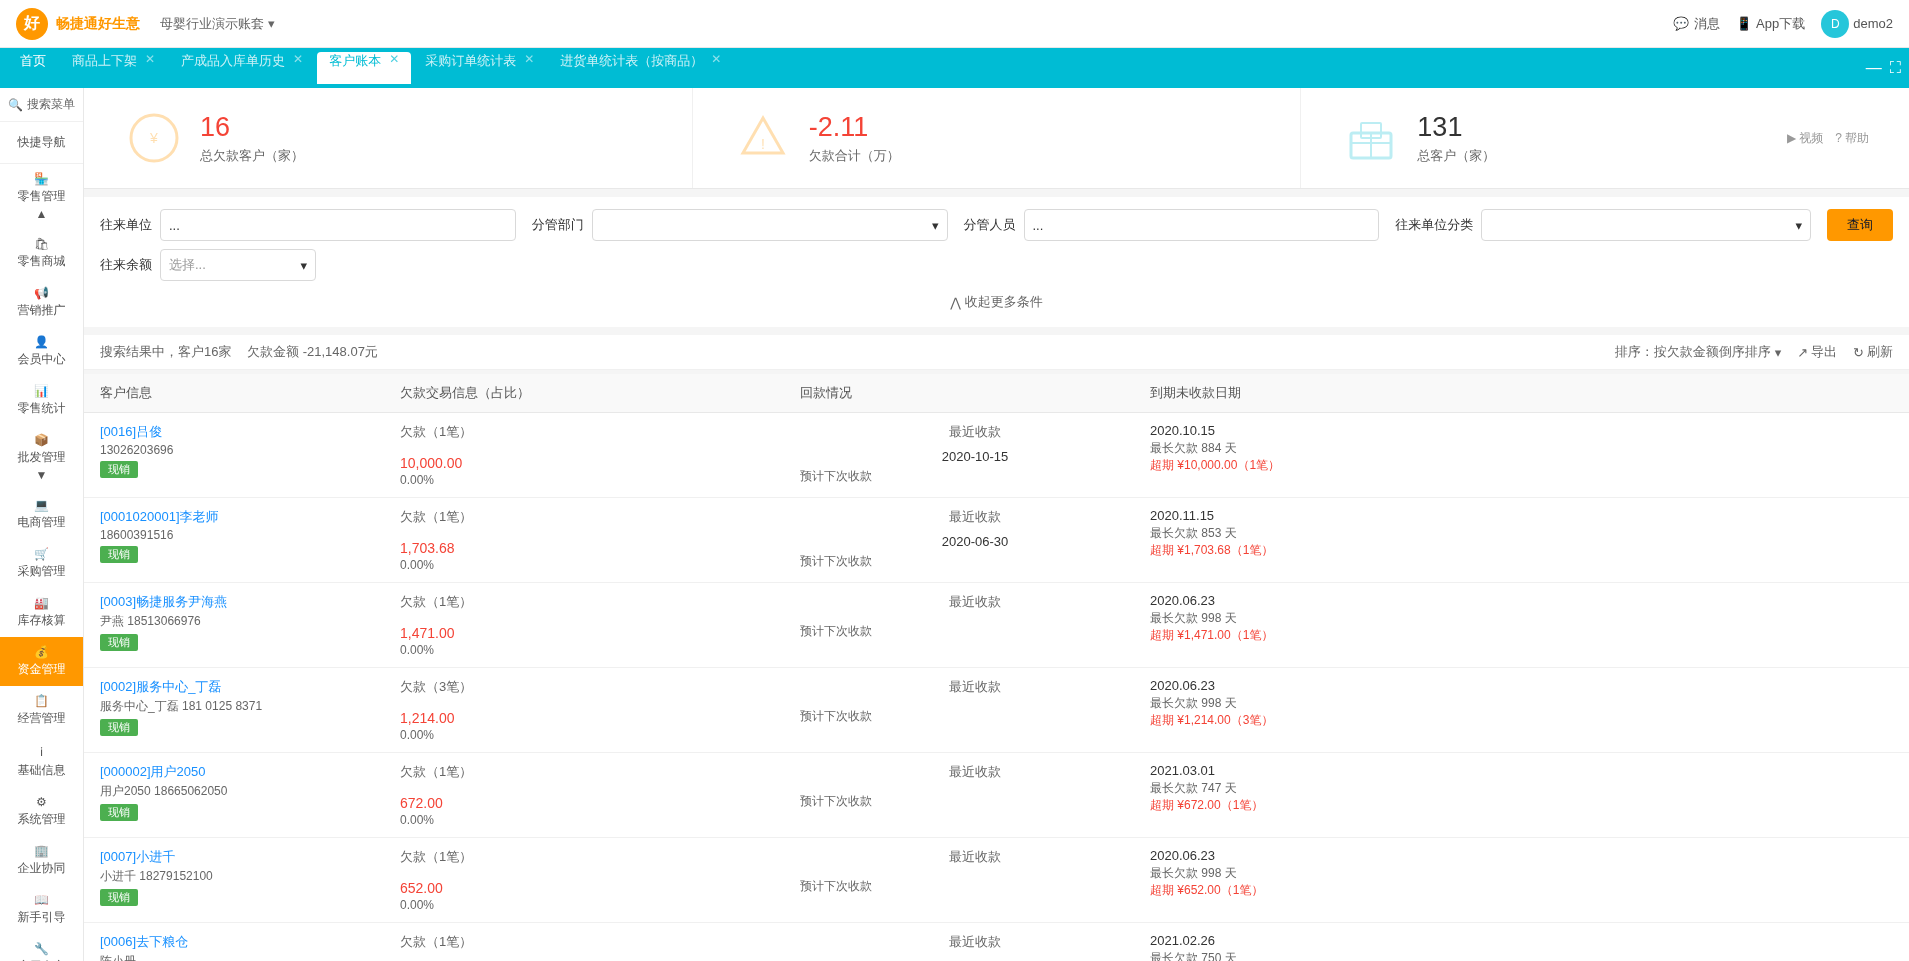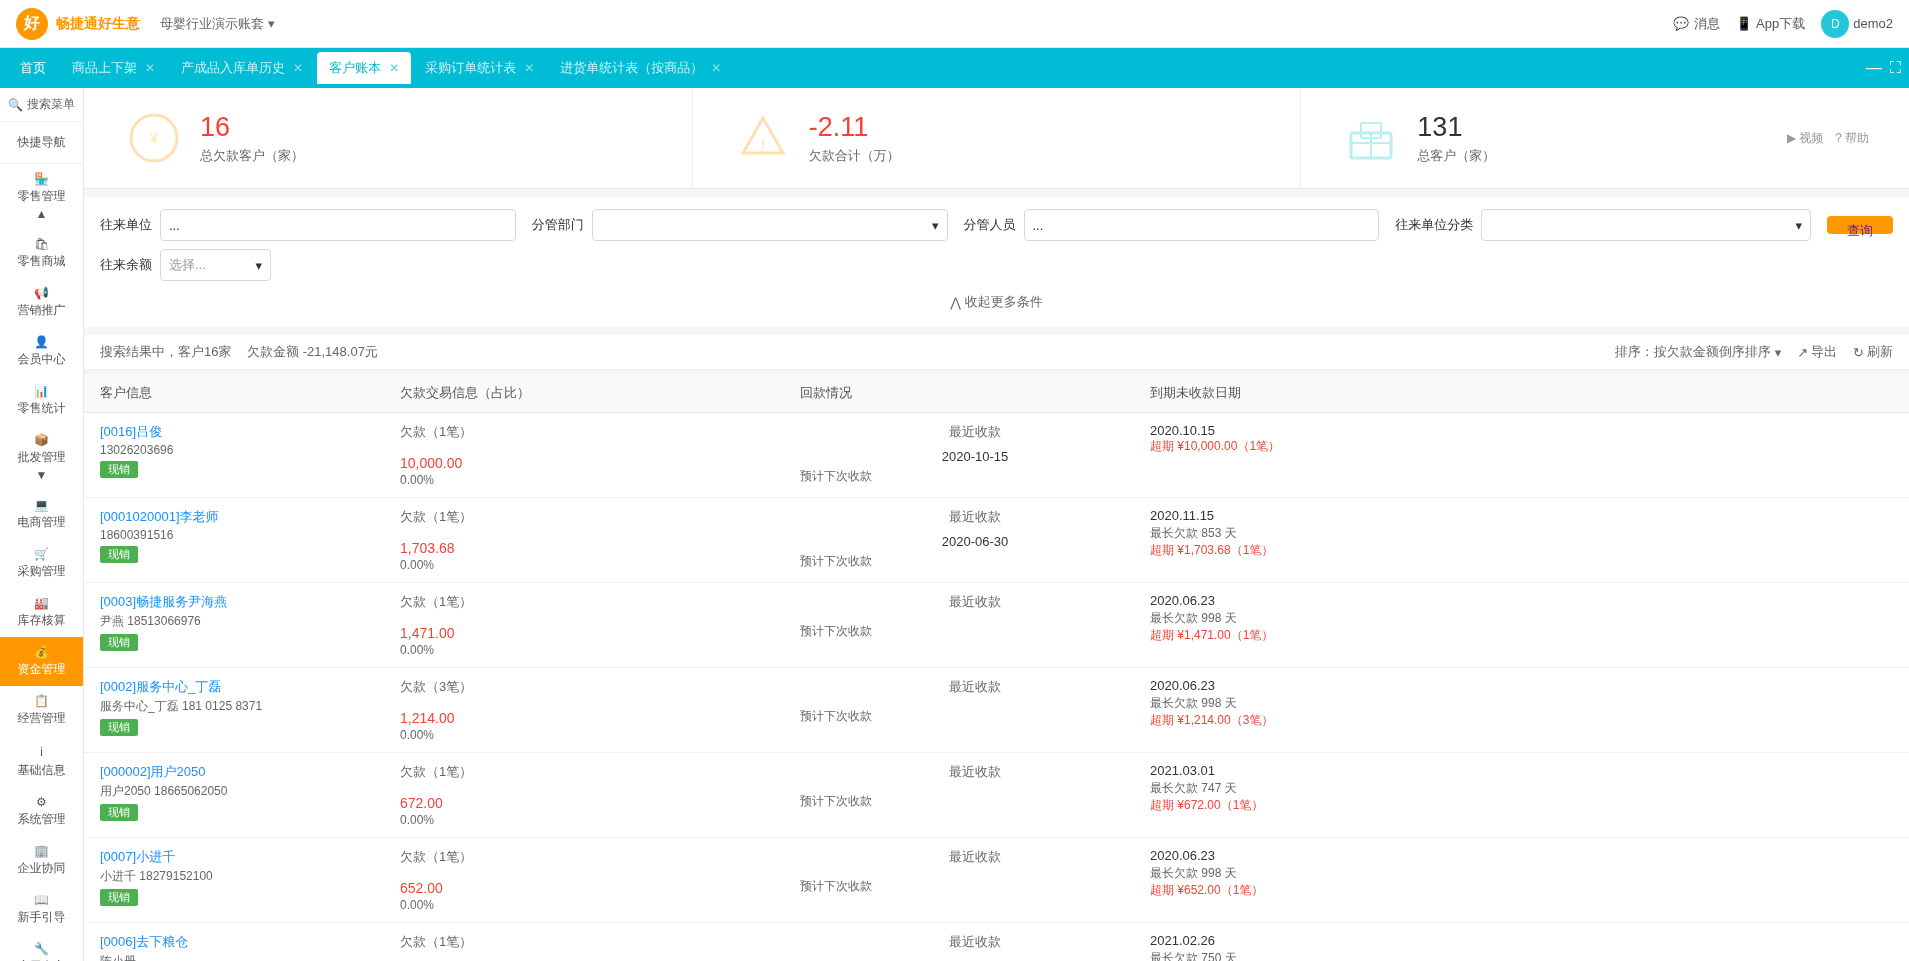--- a/index.html
+++ b/index.html
@@ -27,21 +27,21 @@
     .top-bar-right { display: flex; align-items: center; gap: 16px; }
     .top-right-item { display: flex; align-items: center; gap: 4px; cursor: pointer; color: #555; font-size: 13px; }
     .avatar { width: 28px; height: 28px; border-radius: 50%; background: #ccc; overflow: hidden; display: flex; align-items: center; justify-content: center; color: white; font-size: 12px; background: #26c6da; }
 
     
     .tab-bar {
       display: flex; align-items: center; height: 40px;
       background: #00BCD4; padding: 0 8px;
     }
     .tab {
-      display: flex; align-items: center; gap: 4px;
+      display: flex; align-items: flex-start; gap: 4px;
       padding: 0 12px; height: 32px; border-radius: 4px 4px 0 0;
       cursor: pointer; color: rgba(255,255,255,0.8); font-size: 13px;
       margin-right: 2px; position: relative;
     }
     .tab.active {
       background: #fff; color: #00BCD4; font-weight: 500;
     }
     .tab.home { color: white; }
     .tab-close { font-size: 12px; opacity: 0.7; margin-left: 4px; }
     .tab-spacer { flex: 1; }
@@ -106,22 +106,22 @@
       padding: 0 8px; font-size: 13px; color: #333; outline: none;
       display: flex; align-items: center; justify-content: space-between;
       cursor: pointer; background: #fff;
     }
     .filter-select {
       display: flex; align-items: center; justify-content: space-between;
       flex: 1; height: 32px; border: 1px solid #d9d9d9; border-radius: 4px;
       padding: 0 8px; cursor: pointer; background: #fff;
     }
     .search-btn {
-      background: #ff9800; color: #701a75; border: none; border-radius: 4px;
-      padding: 6px 20px; cursor: pointer; font-size: 13px; height: 18px;
+      background: #ff9800; color: #0f172a; border: none; border-radius: 4px;
+      padding: 6px 20px; cursor: pointer; font-size: 13px; height: 32px;
     }
     .collapse-btn {
       display: flex; align-items: center; justify-content: center;
       gap: 4px; color: #666; font-size: 13px; cursor: pointer;
       padding: 4px 0;
     }
 
     
     .results-bar {
       background: #fff; padding: 8px 16px;
@@ -393,21 +393,21 @@
           <div class="filter-select">
             <span></span>
             <span>▾</span>
           </div>
         </div>
         <button class="search-btn">查询</button>
       </div>
       <div class="filter-row">
         <div class="filter-item">
           <span class="filter-label">往来余额</span>
-          <div class="filter-select" style="width:111px;flex:none;">
+          <div class="filter-select" style="width:156px;flex:none;">
             <span style="color:#999;">选择...</span>
             <span>▾</span>
           </div>
         </div>
       </div>
       <div class="collapse-btn">
         <span>⋀</span>
         <span>收起更多条件</span>
       </div>
     </div>
@@ -456,20 +456,21 @@
         </div>
         <div>
           <div class="collection-row">
             <span class="collection-label">最近收款</span>
             <span class="collection-date">2020-10-15</span>
           </div>
           <div class="collection-next">预计下次收款</div>
         </div>
         <div>
           <div class="overdue-date">2020.10.15</div>
+          <div class="overdue-days">最长欠款 884 天</div>
           <div class="overdue-amount">超期 ¥10,000.00（1笔）</div>
         </div>
       </div>
 
       <div class="table-row">
         <div>
           <div class="customer-name">[0001020001]李老师</div>
           <div class="customer-phone">18600391516</div>
           <span class="customer-tag">现销</span>
         </div>

